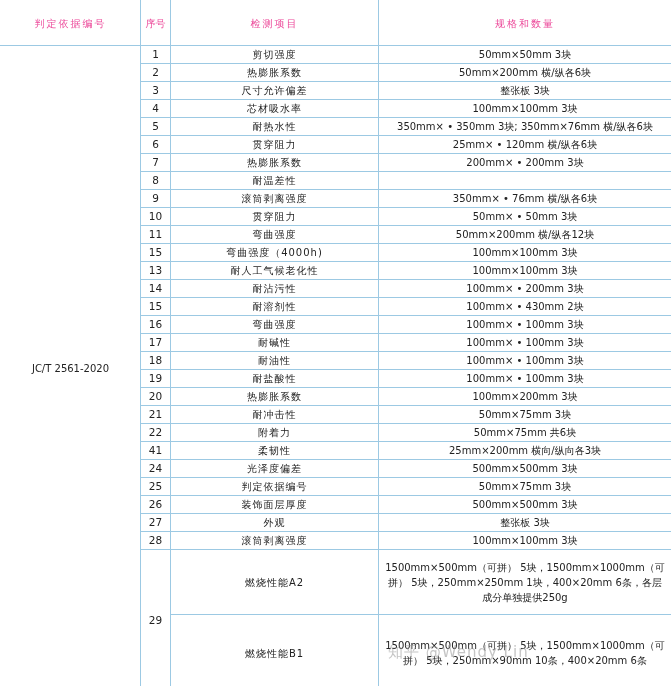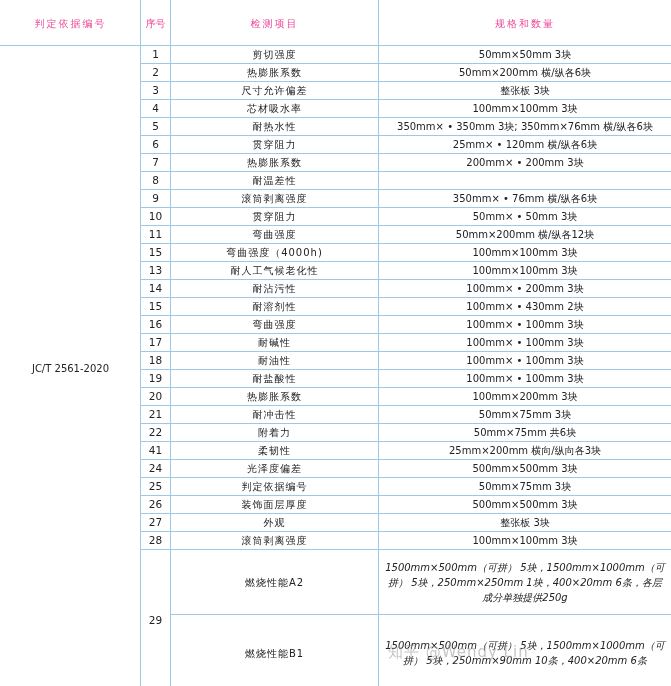--- a/index.html
+++ b/index.html
@@ -6,21 +6,21 @@
   body { width: 671px; height: 686px; overflow: hidden; position: relative;
          font-family: "DejaVu Sans", "Liberation Sans", sans-serif; color: #222; }
   table { border-collapse: collapse; table-layout: fixed; width: 671px; position: absolute; left: 0; top: 0; }
   td, th { border: 1px solid #9cc9e3; text-align: center; vertical-align: middle;
            font-size: 10px; font-weight: normal; padding: 0 2px; line-height: 13px; overflow: hidden; }
   th { height: 44px; font-size: 10px; letter-spacing: 2px; color: #ec4899; border-top-color: #ffffff; }
   tr.row td { height: 17px; }
   td.std { font-size: 10px; }
   td.num { font-size: 10.5px; }
   td.item { letter-spacing: 1px; }
-  td.spec-multi { line-height: 15px; padding: 3px 6px; font-style: italic; }
+  td.spec-multi { line-height: 15px; padding: 3px 6px; }
   tr.r29a td { height: 58px; }
   tr.r29b td { height: 70px; }
   .first-col { border-left-color: #ffffff; }
   .last-col { border-right-color: #ffffff; margin-left: 44px; }
   .watermark { position: absolute; left: 388px; top: 643px; font-size: 15px; color: rgba(150,150,150,0.55);
                letter-spacing: 1px; pointer-events: none; }
 </style>
 </head>
 <body>
 

